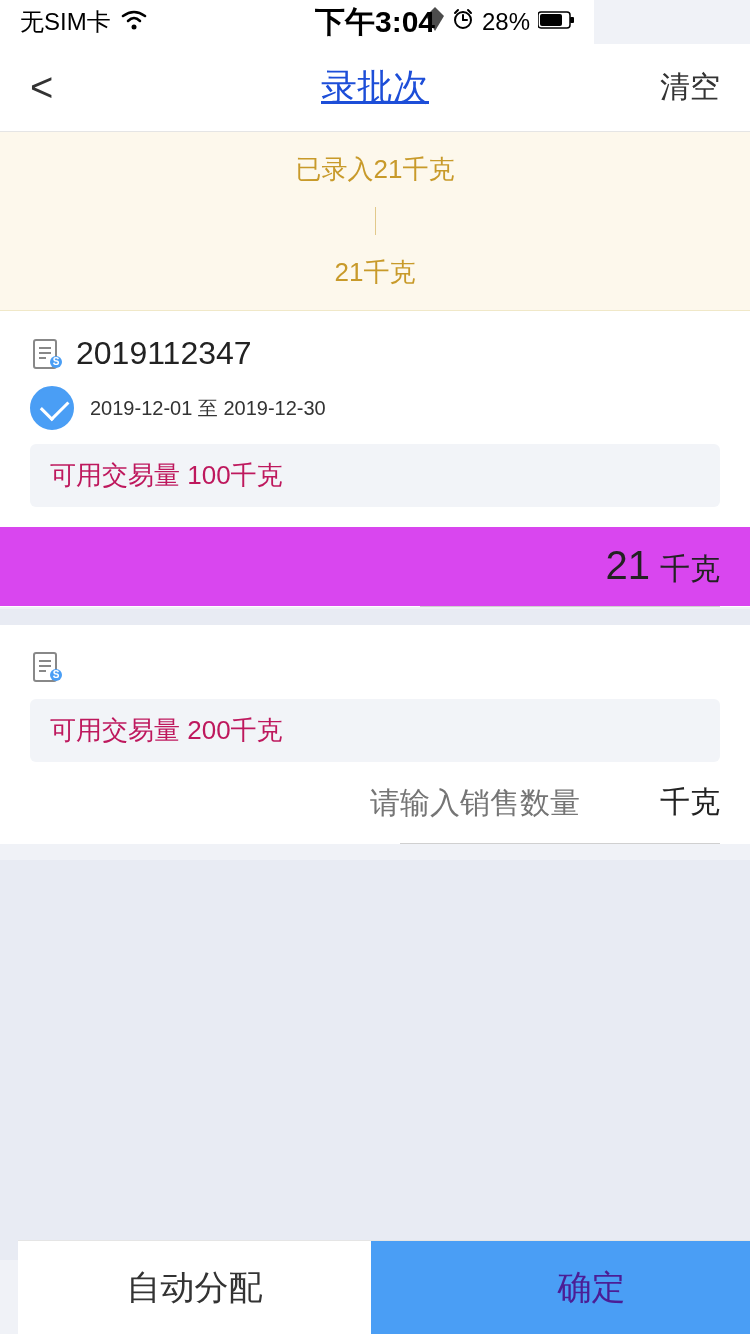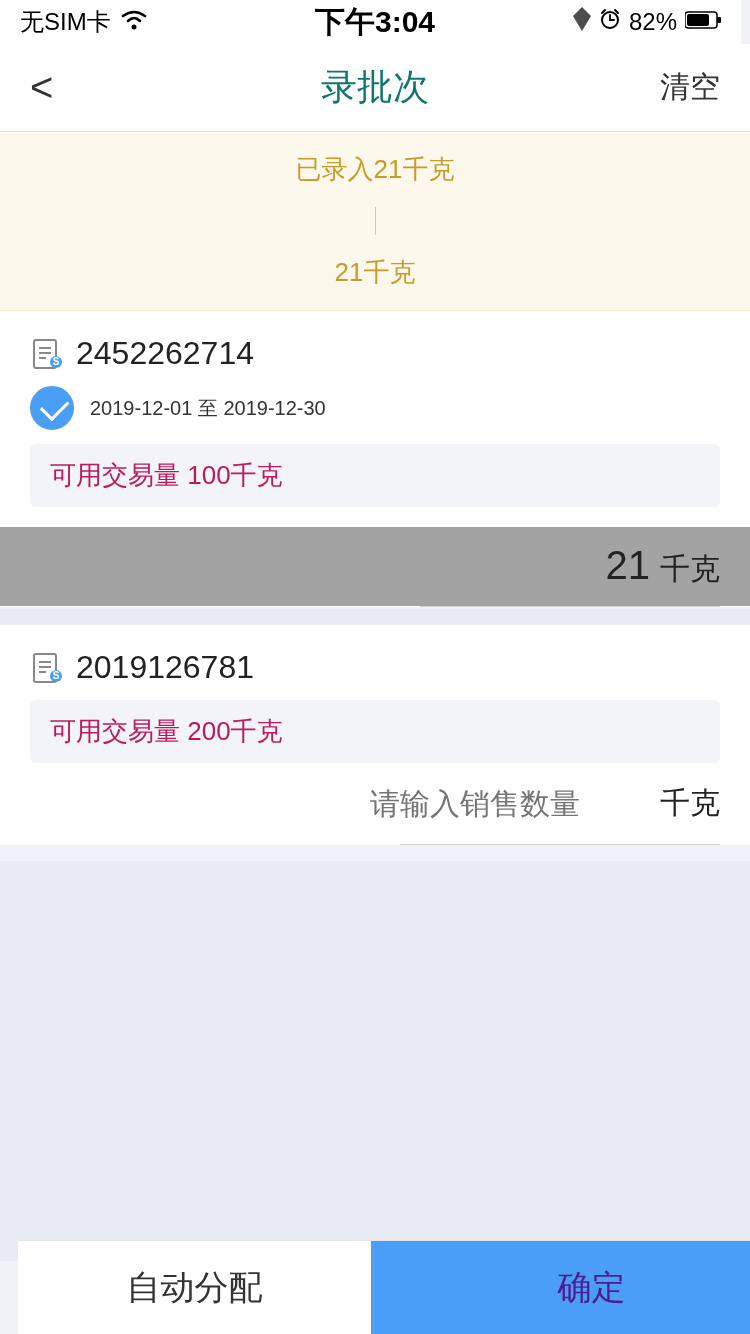--- a/index.html
+++ b/index.html
@@ -7,21 +7,21 @@
     body {
       width: 750px;
       min-height: 1334px;
       font-family: -apple-system, "PingFang SC", "Helvetica Neue", Arial, sans-serif;
       background: #f0f2f7;
       font-size: 28px;
     }
 
     
     .status-bar {
-      width: 741px;
+      width: 594px;
       height: 44px;
       background: #fff;
       display: flex;
       align-items: center;
       justify-content: space-between;
       padding: 0 20px;
       font-size: 24px;
       color: #000;
     }
     .status-bar-left {
@@ -58,24 +58,25 @@
     }
     .nav-back {
       font-size: 40px;
       color: #333;
       cursor: pointer;
       font-weight: 300;
     }
     .nav-title {
       font-size: 36px;
       font-weight: 500;
-      color: #0f766e;
+      color: #1d4ed8;
       position: absolute;
       left: 50%;
       transform: translateX(-50%);
+      text-decoration: underline;
     }
     .nav-action {
       font-size: 30px;
       color: #333;
       cursor: pointer;
     }
 
     
     .info-banner {
       background: #fdf8ec;
@@ -174,21 +175,21 @@
       color: #be185d;
       margin-left: 0;
     }
 
     
     .amount-row {
       display: flex;
       align-items: baseline;
       justify-content: flex-end;
       padding: 16px 30px 16px 30px;
-      background: #a3a3a3;
+      background: #d946ef;
       gap: 10px;
     }
     .amount-value {
       font-size: 40px;
       color: #222;
       font-weight: 400;
     }
     .amount-unit {
       font-size: 30px;
       color: #222;
@@ -301,21 +302,21 @@
     </span>
     <span>
       <svg width="22" height="22" viewBox="0 0 22 22">
         <circle cx="11" cy="12" r="8" stroke="#000" stroke-width="2" fill="none"></circle>
         <line x1="11" y1="12" x2="11" y2="7" stroke="#000" stroke-width="2" stroke-linecap="round"></line>
         <line x1="11" y1="12" x2="15" y2="12" stroke="#000" stroke-width="2" stroke-linecap="round"></line>
         <path d="M3 5 L6 2" stroke="#000" stroke-width="2" stroke-linecap="round"></path>
         <path d="M19 5 L16 2" stroke="#000" stroke-width="2" stroke-linecap="round"></path>
       </svg>
     </span>
-    <span>82%</span>
+    <span>28%</span>
     <span>
       <svg width="36" height="20" viewBox="0 0 36 20">
         <rect x="0" y="2" width="32" height="16" rx="3" ry="3" stroke="#000" stroke-width="1.5" fill="none"></rect>
         <rect x="32" y="7" width="4" height="6" rx="1" fill="#000"></rect>
         <rect x="2" y="4" width="22" height="12" rx="2" fill="#000"></rect>
       </svg>
     </span>
   </div>
 </div>
 
@@ -337,21 +338,21 @@
       <span class="batch-icon">
         <svg width="32" height="32" viewBox="0 0 32 32">
           <rect x="2" y="2" width="22" height="28" rx="2" stroke="#888" stroke-width="2" fill="#fff"></rect>
           <line x1="7" y1="10" x2="19" y2="10" stroke="#888" stroke-width="2"></line>
           <line x1="7" y1="15" x2="19" y2="15" stroke="#888" stroke-width="2"></line>
           <line x1="7" y1="20" x2="14" y2="20" stroke="#888" stroke-width="2"></line>
           <rect x="18" y="18" width="12" height="12" rx="6" fill="#4a9ef5"></rect>
           <text x="24" y="27" text-anchor="middle" font-size="10" fill="#fff" font-weight="bold">S</text>
         </svg>
       </span>
-      <span class="batch-id">2452262714</span>
+      <span class="batch-id">2019112347</span>
     </div>
     <div class="batch-row">
       <div class="radio-circle selected"></div>
       <span class="batch-date">2019-12-01 至 2019-12-30</span>
     </div>
     <div class="batch-qty-bar">可用交易量 100千克</div>
   </div>
 
   <div class="amount-row">
     <span class="amount-value">21</span>
@@ -368,21 +369,20 @@
       <span class="batch-icon">
         <svg width="32" height="32" viewBox="0 0 32 32">
           <rect x="2" y="2" width="22" height="28" rx="2" stroke="#888" stroke-width="2" fill="#fff"></rect>
           <line x1="7" y1="10" x2="19" y2="10" stroke="#888" stroke-width="2"></line>
           <line x1="7" y1="15" x2="19" y2="15" stroke="#888" stroke-width="2"></line>
           <line x1="7" y1="20" x2="14" y2="20" stroke="#888" stroke-width="2"></line>
           <rect x="18" y="18" width="12" height="12" rx="6" fill="#4a9ef5"></rect>
           <text x="24" y="27" text-anchor="middle" font-size="10" fill="#fff" font-weight="bold">S</text>
         </svg>
       </span>
-      <span class="batch-id">2019126781</span>
     </div>
     <div class="batch-qty-bar">可用交易量 200千克</div>
   </div>
 
   <div class="input-row">
     <input class="qty-input" type="text" placeholder="请输入销售数量" style="">
     <span class="qty-unit">千克</span>
   </div>
   <span class="input-underline"></span>
 </div>

